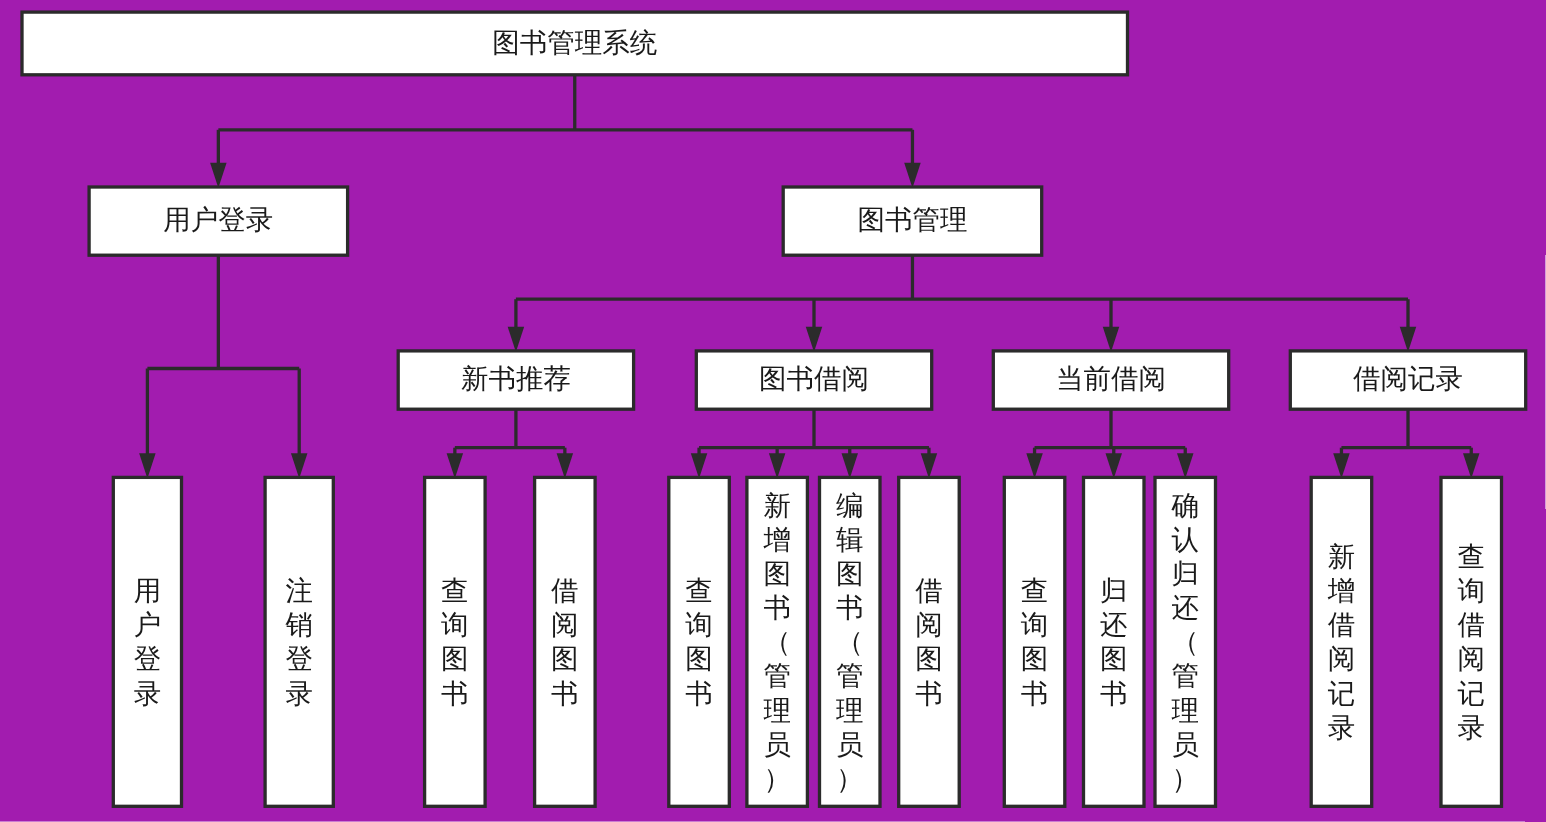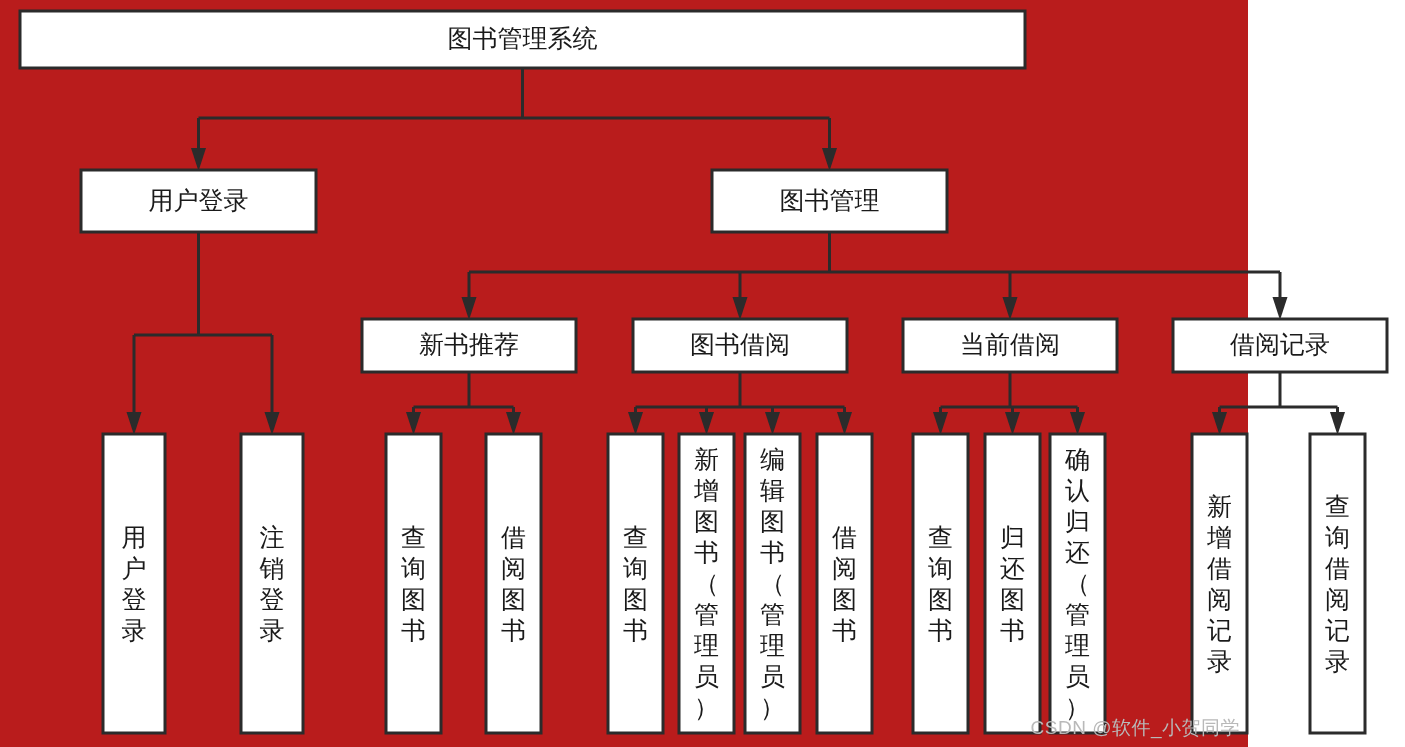--- a/index.html
+++ b/index.html
@@ -9,23 +9,23 @@
     background: #ffffff;
   }
   body {
     width: 1405px;
     height: 747px;
     overflow: hidden;
     font-family: "Liberation Sans", "DejaVu Sans", sans-serif;
   }
   #diagram-root {
     position: relative;
-    width: 1248px;
+    width: 1405px;
     height: 747px;
-    background: #b91c1c;
+    background: #a21caf;
   }
   svg#tree-svg {
     position: absolute;
     left: 0;
     top: 0;
     width: 1405px;
     height: 747px;
     display: block;
   }
   .node-box {
@@ -219,15 +219,14 @@
           <rect class="node-box" x="1192" y="434" width="55" height="299"></rect>
           <text class="node-label-v" x="1219.5" y="514.68"><tspan x="1219.5" dy="0">新</tspan><tspan x="1219.5" dy="31">增</tspan><tspan x="1219.5" dy="31">借</tspan><tspan x="1219.5" dy="31">阅</tspan><tspan x="1219.5" dy="31">记</tspan><tspan x="1219.5" dy="31">录</tspan></text>
         </g>
         <g>
           <rect class="node-box" x="1310" y="434" width="55" height="299"></rect>
           <text class="node-label-v" x="1337.5" y="514.68"><tspan x="1337.5" dy="0">查</tspan><tspan x="1337.5" dy="31">询</tspan><tspan x="1337.5" dy="31">借</tspan><tspan x="1337.5" dy="31">阅</tspan><tspan x="1337.5" dy="31">记</tspan><tspan x="1337.5" dy="31">录</tspan></text>
         </g>
       </g>
   </svg>
 
-  <div class="watermark-text">CSDN @软件_小贺同学</div>
 
 </div>
 
 </body></html>

